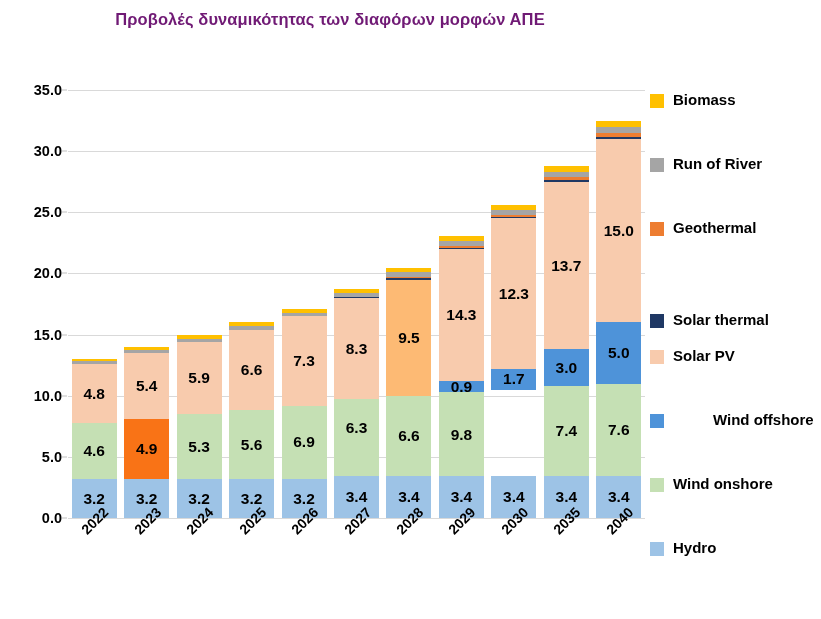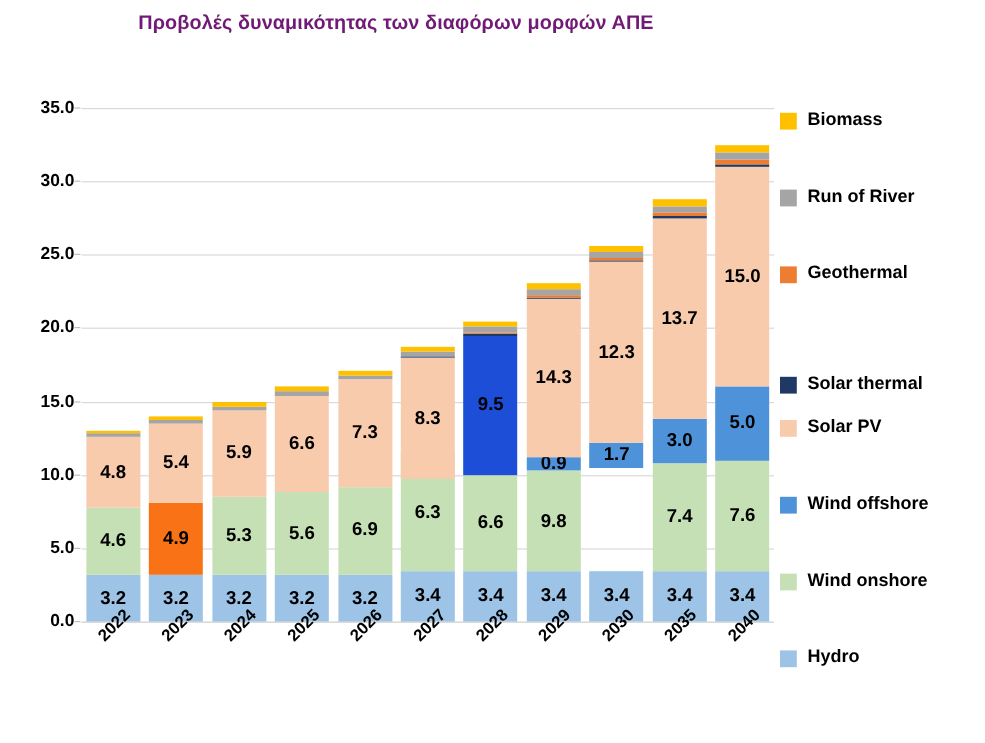--- a/index.html
+++ b/index.html
@@ -189,21 +189,21 @@
         <span class="legend-label">Run of River</span>
       </div>
       <div class="legend-item" style="top: 192px; margin-top: 28px;">
         <span class="legend-swatch" style="background: rgb(31, 56, 100);"></span>
         <span class="legend-label">Solar thermal</span>
       </div>
       <div class="legend-item" style="top: 256px;">
         <span class="legend-swatch" style="background: rgb(248, 203, 173);"></span>
         <span class="legend-label">Solar PV</span>
       </div>
-      <div class="legend-item" style="top: 320px;">
+      <div class="legend-item" style="top: 320px; gap: 40px;">
         <span class="legend-swatch" style="background: rgb(78, 147, 217);"></span>
         <span class="legend-label">Wind offshore</span>
       </div>
       <div class="legend-item" style="top: 384px;">
         <span class="legend-swatch" style="background: rgb(197, 224, 180);"></span>
         <span class="legend-label">Wind onshore</span>
       </div>
       <div class="legend-item" style="top: 448px;">
         <span class="legend-swatch" style="background: rgb(157, 195, 230);"></span>
         <span class="legend-label">Hydro</span>
@@ -295,21 +295,21 @@
       <div class="seg" style="height: 4.03543px; bottom: 224.639px; background: rgb(255, 192, 0);"></div>
     </div>
     <div class="xlabel" style="left: 340.5px;">2027</div>
     <div class="bar-group" style="left: 386.455px; width: 45px; bottom: 101px; height: 428px; position: absolute;">
       <div class="seg" style="height: 41.5771px; bottom: 0px; background: rgb(157, 195, 230);">
         <span class="seg-label">3.4</span>
       </div>
       <div class="seg" style="height: 80.7086px; bottom: 41.5771px; background: rgb(197, 224, 180);">
         <span class="seg-label">6.6</span>
       </div>
-      <div class="seg" style="height: 116.171px; bottom: 122.286px; background: #1d4ed8;">
+      <div class="seg" style="height: 116.171px; bottom: 122.286px; background: #fdba74;">
         <span class="seg-label">9.5</span>
       </div>
       <div class="seg" style="height: 1.22286px; bottom: 238.457px; background: rgb(31, 56, 100);"></div>
       <div class="seg" style="height: 1.83429px; bottom: 239.68px; background: rgb(237, 125, 49);"></div>
       <div class="seg" style="height: 4.28px; bottom: 241.514px; background: rgb(165, 165, 165);"></div>
       <div class="seg" style="height: 4.28px; bottom: 245.794px; background: rgb(255, 192, 0);"></div>
     </div>
     <div class="xlabel" style="left: 392.955px;">2028</div>
     <div class="bar-group" style="left: 438.909px; width: 45px; bottom: 101px; height: 428px; position: absolute;">
       <div class="seg" style="height: 41.5771px; bottom: 0px; background: rgb(157, 195, 230);">

